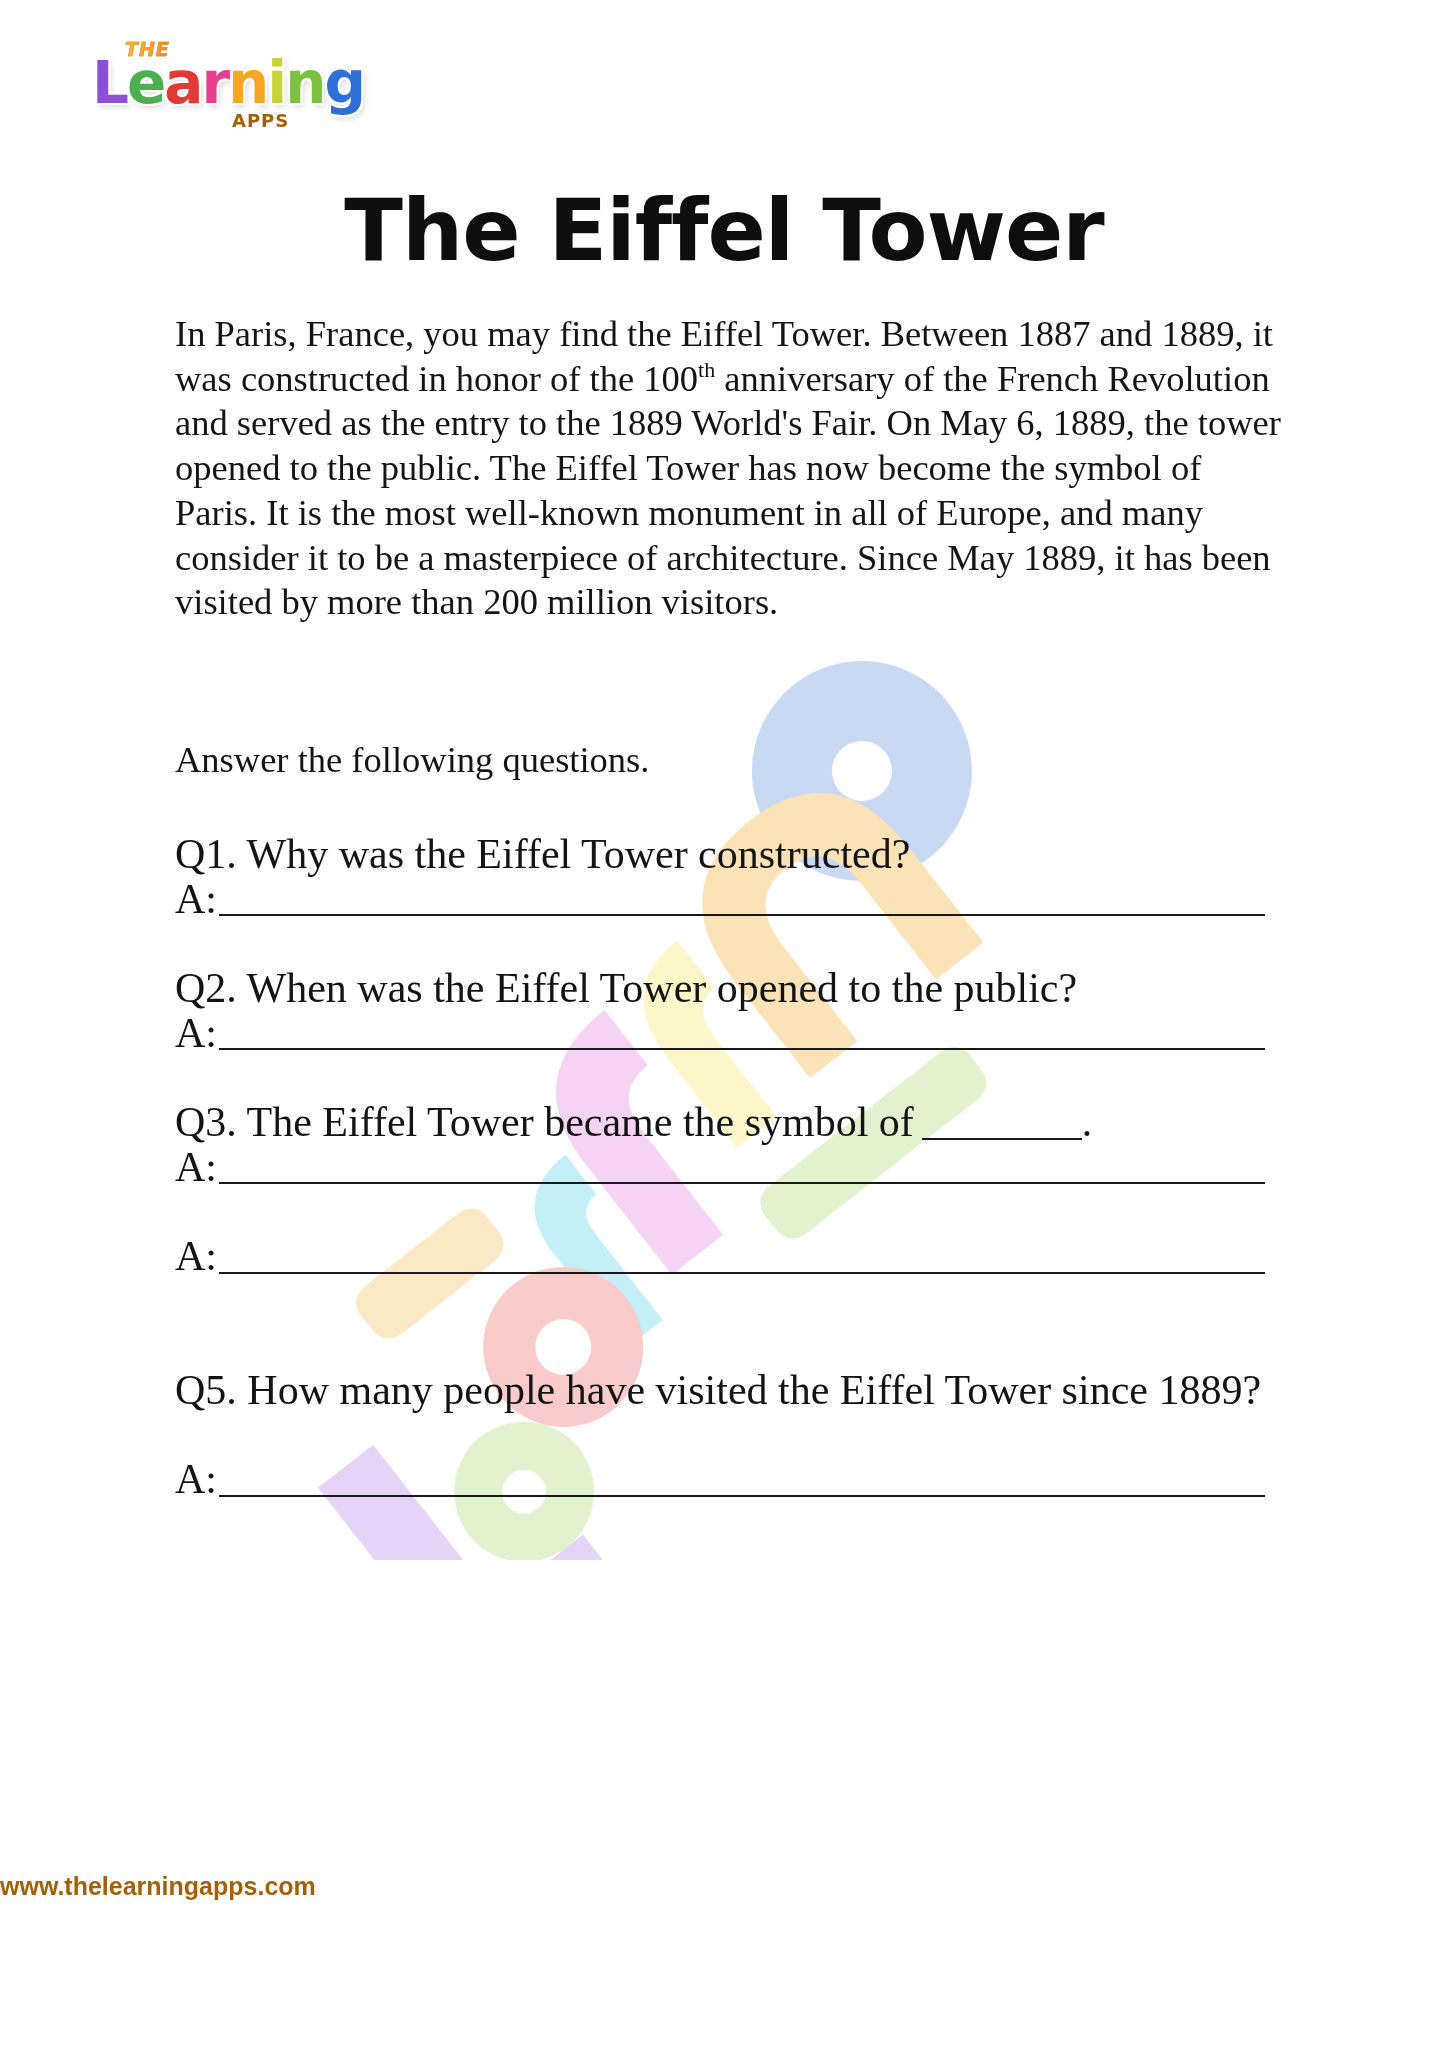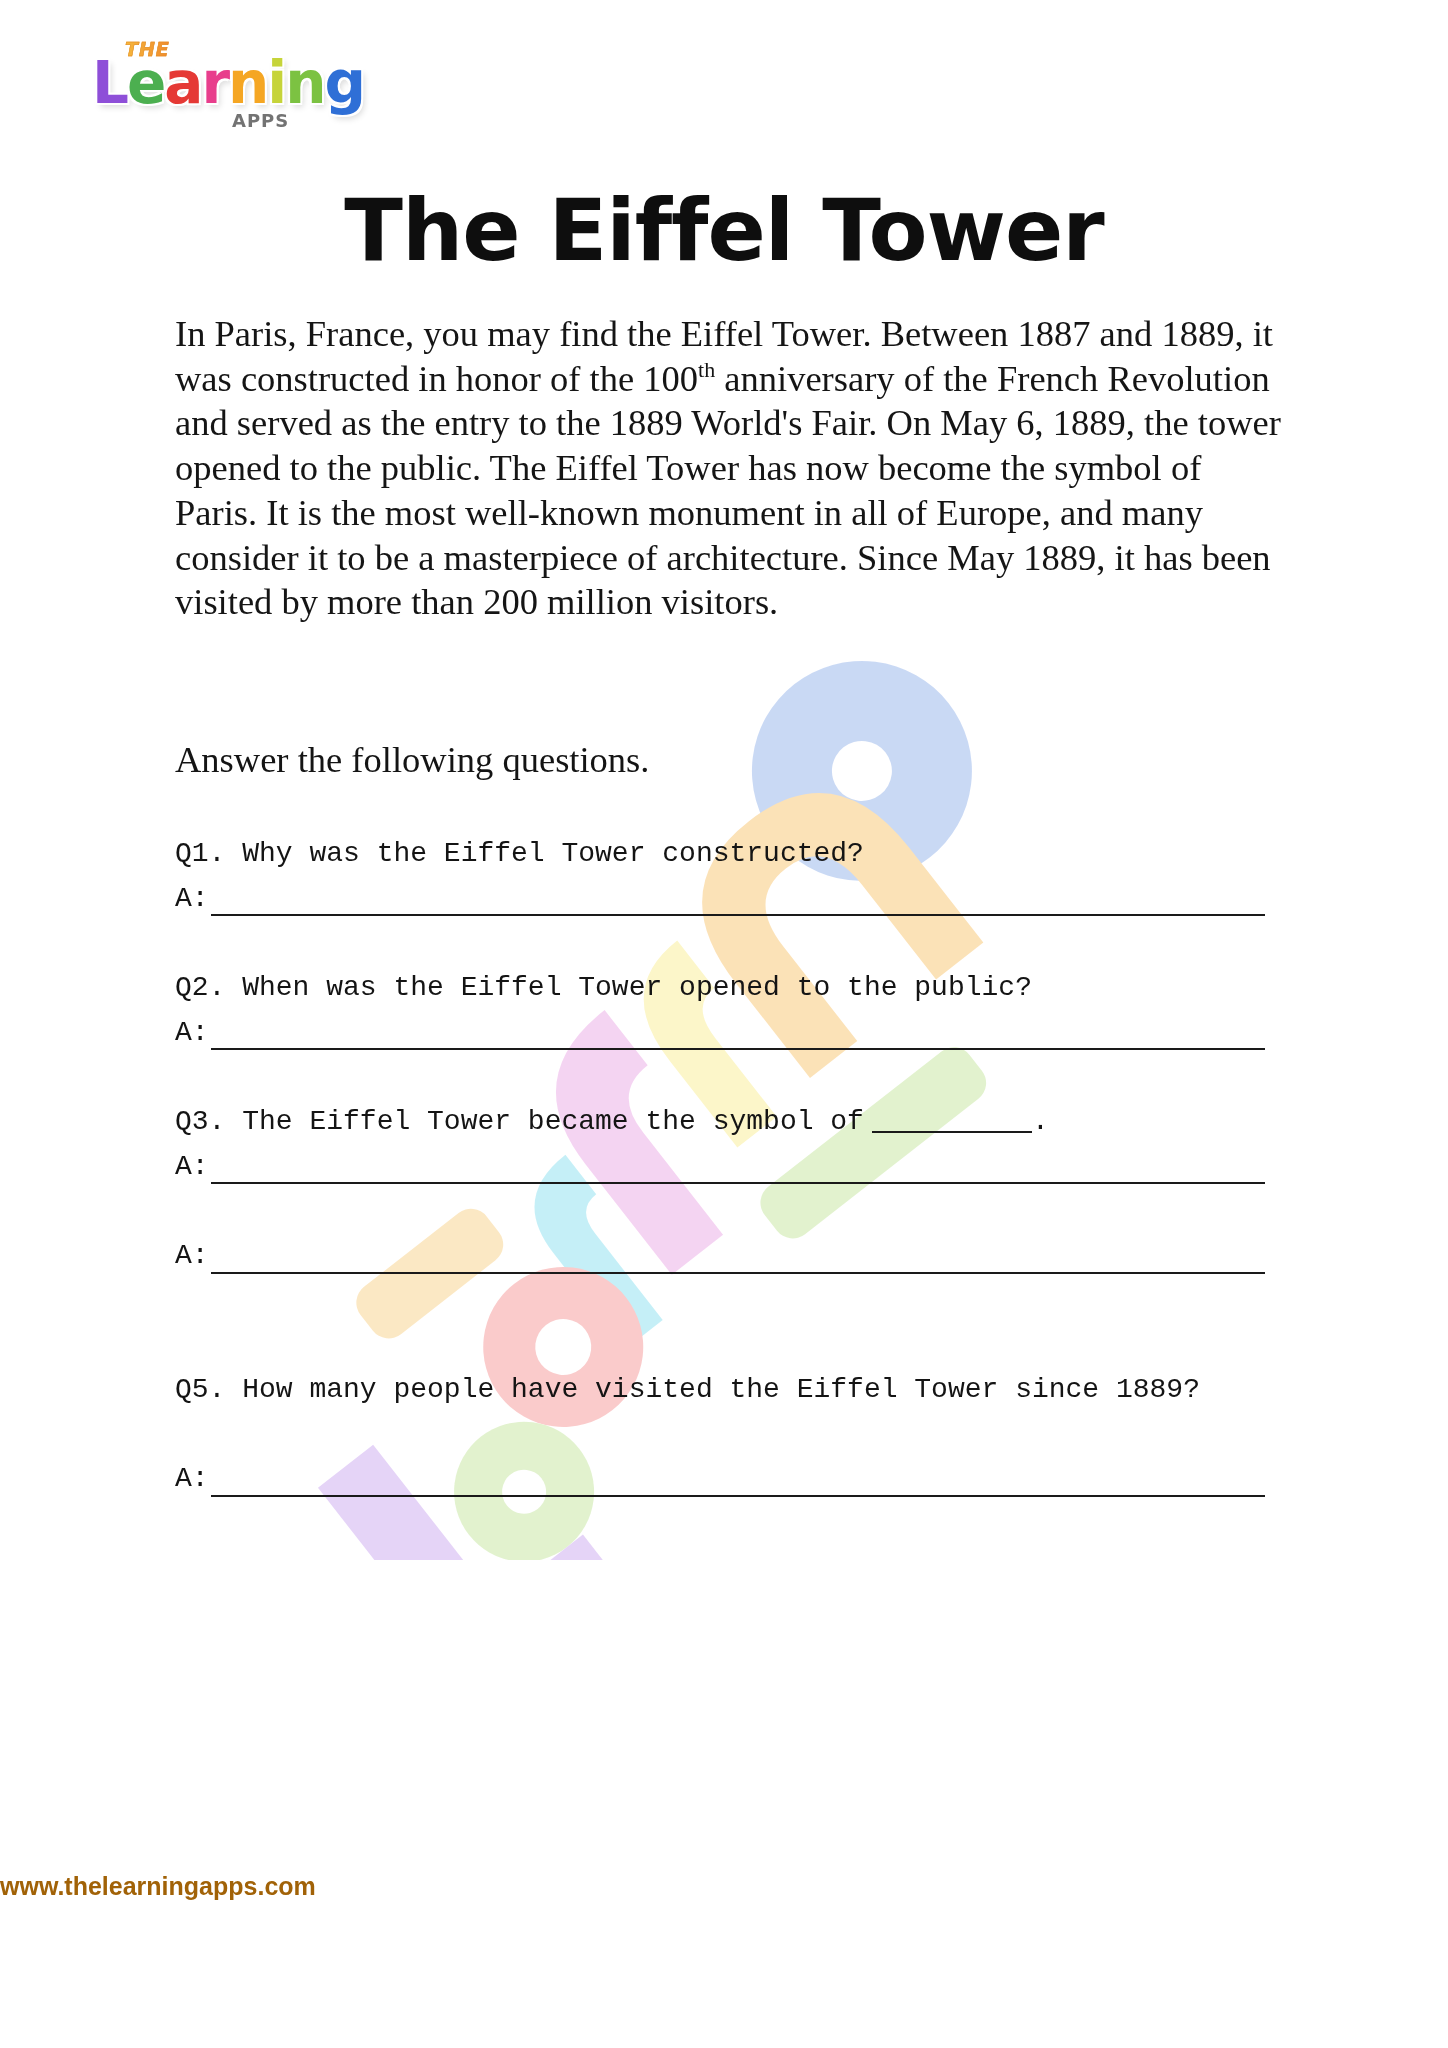--- a/index.html
+++ b/index.html
@@ -18,41 +18,41 @@
       -webkit-text-stroke: 0.5px #e08a20;
     }
     .logo .word { position: absolute; left: 0; top: 14px; display: flex; }
     .logo .word span {
       font-family: "DejaVu Sans", sans-serif; font-weight: bold;
       font-size: 58px; line-height: 62px; letter-spacing: -2px;
       text-shadow: 0 0 0 #fff, 2px 2px 0 #fff, -2px -2px 0 #fff, 2px -2px 0 #fff, -2px 2px 0 #fff, 3px 4px 6px rgba(0,0,0,0.15);
     }
     .logo .apps {
       position: absolute; left: 140px; top: 72px; font-family: "DejaVu Sans", sans-serif;
-      font-weight: bold; font-size: 18px; color: #737373; letter-spacing: 1px;
+      font-weight: bold; font-size: 18px; color: #a16207; letter-spacing: 1px;
     }
     .watermark {
       position: absolute; left: 230px; top: 600px; width: 960px; height: 960px;
       pointer-events: none; opacity: 0.32;
     }
     .title {
       position: absolute; left: 0; width: 1448px; top: 180px; text-align: center;
       font-family: "DejaVu Sans", sans-serif; font-weight: bold; font-size: 86px;
       letter-spacing: -1px; color: #0e0e0e; line-height: 100px; margin: 0;
     }
     .passage {
       position: absolute; left: 175px; top: 312px; width: 1110px;
       font-size: 36.5px; line-height: 44.7px; margin: 0; color: #151515;
     }
     .passage sup { font-size: 22px; vertical-align: 14px; line-height: 0; }
     .instr {
       position: absolute; left: 175px; top: 738px; font-size: 36.5px; line-height: 44px; margin: 0;
     }
     .q {
-      position: absolute; left: 175px; width: 1090px; font-size: 28px; line-height: 44.7px; font-family: Liberation Mono, monospace;
+      position: absolute; left: 175px; width: 1090px; font-size: 42px; line-height: 44.7px;
     }
     .q .qtext { display: block; white-space: nowrap; }
     .q .ans {
       display: flex; align-items: flex-end; white-space: nowrap;
     }
     .q .ans .line {
       flex: 1; border-bottom: 2.5px solid #1a1a1a; height: 30px; margin-left: 2px; margin-bottom: 5px;
     }
     .q .ans.spaced { margin-top: 44.7px; }
     .blank {

